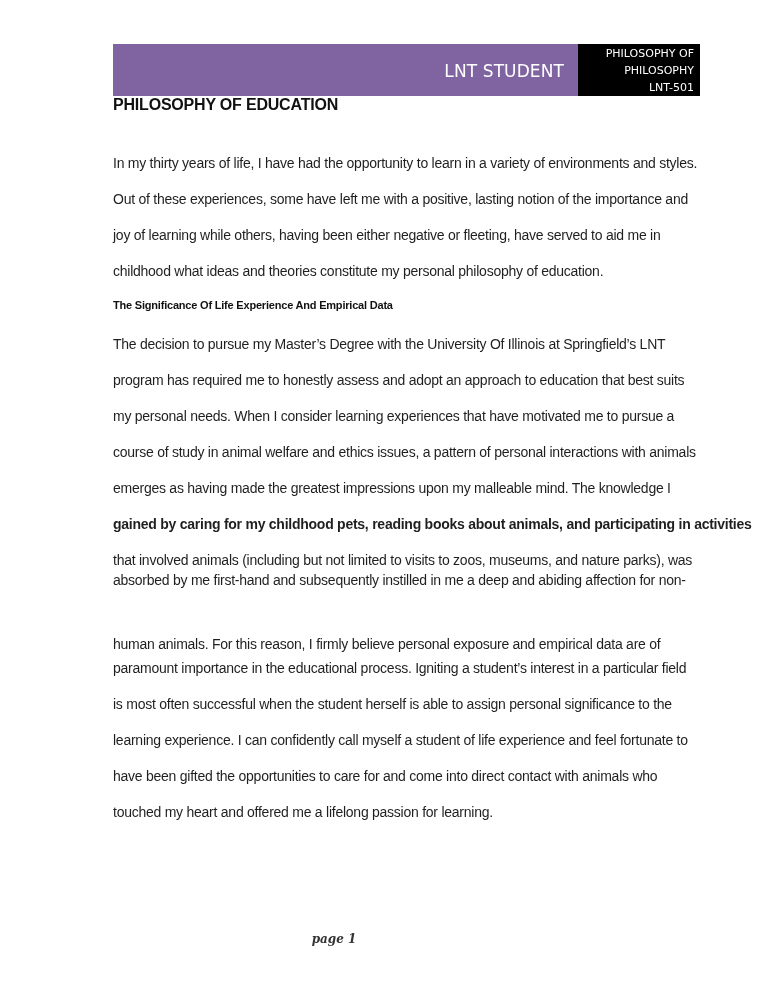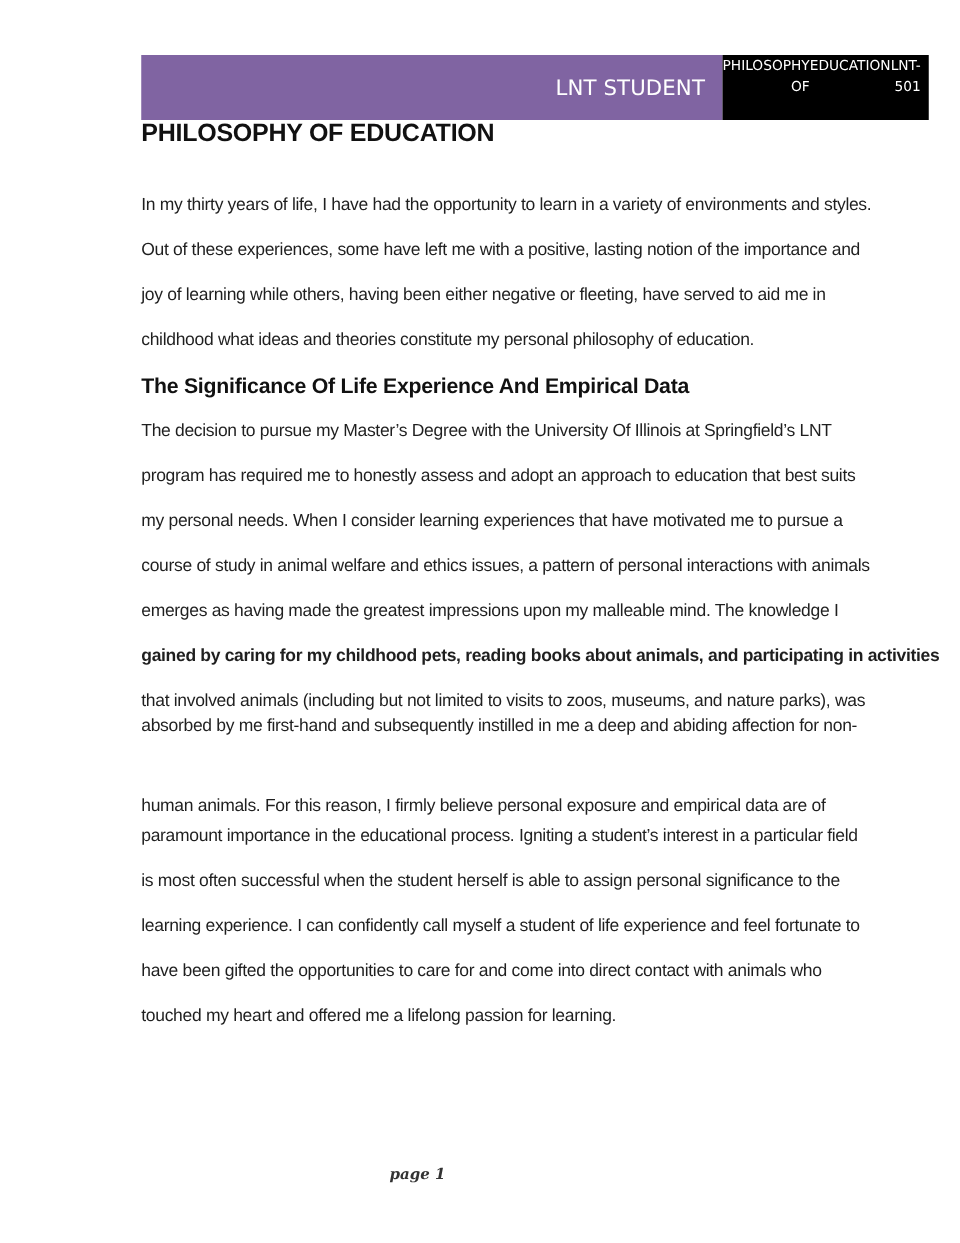--- a/index.html
+++ b/index.html
@@ -43,47 +43,47 @@
       flex: 1;
       background: #000000;
       color: #ffffff;
       font-family: "DejaVu Sans", sans-serif;
       font-size: 11px;
       line-height: 17px;
       text-align: right;
       padding: 0 6px 0 0;
       box-sizing: border-box;
       display: flex;
-      flex-direction: row;
+      flex-direction: column;
       justify-content: center;
     }
     .doc-title {
       position: absolute;
       left: 113px;
       top: 96px;
       margin: 0;
       font-family: "Liberation Sans", sans-serif;
       font-weight: bold;
-      font-size: 20px;
+      font-size: 16px;
       letter-spacing: -0.2px;
       color: #111111;
     }
     .body-text {
       position: absolute;
       left: 113px;
       width: 600px;
       font-size: 14px;
       letter-spacing: -0.25px;
       white-space: nowrap;
       color: #1f1f1f;
     }
     .section-heading {
       position: absolute;
       left: 113px;
-      font-size: 17px;
+      font-size: 11px;
       font-weight: bold;
       letter-spacing: -0.2px;
       color: #111111;
       white-space: nowrap;
     }
     .line {
       position: absolute;
       left: 0;
       white-space: nowrap;
     }
@@ -102,21 +102,21 @@
   </style>
 </head>
 <body>
 
 <div class="header-bar">
   <div class="header-left">
     <span>LNT STUDENT</span>
   </div>
   <div class="header-right">
     <div>PHILOSOPHY OF</div>
-    <div>EDUCATION</div>
+    <div>PHILOSOPHY</div>
     <div>LNT-501</div>
   </div>
 </div>
 
 <h1 class="doc-title">PHILOSOPHY OF EDUCATION</h1>
 
 <div class="body-text" style="top:155px;">
   <div class="line" style="top:0px;">In my thirty years of life, I have had the opportunity to learn in a variety of environments and styles.</div>
   <div class="line" style="top:36px;">Out of these experiences, some have left me with a positive, lasting notion of the importance and</div>
   <div class="line" style="top:72px;">joy of learning while others, having been either negative or fleeting, have served to aid me in</div>

